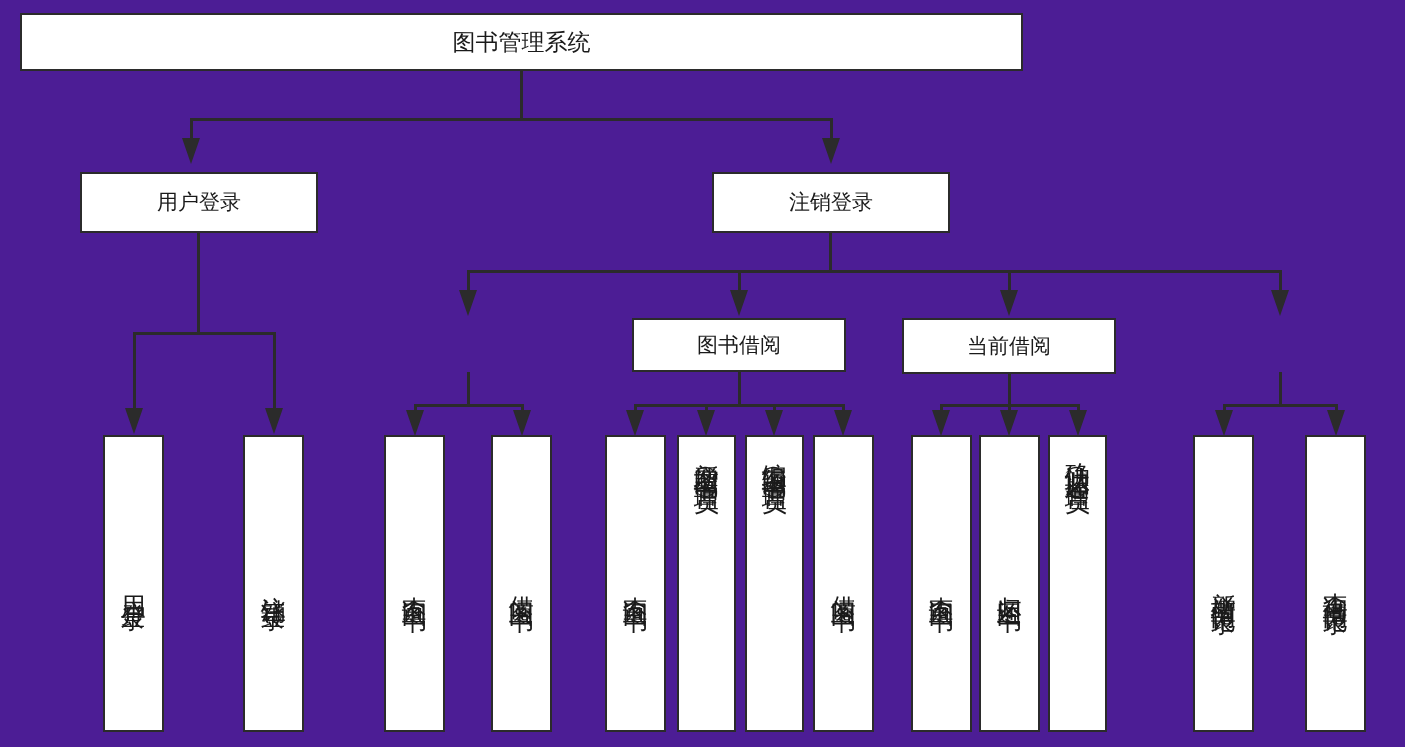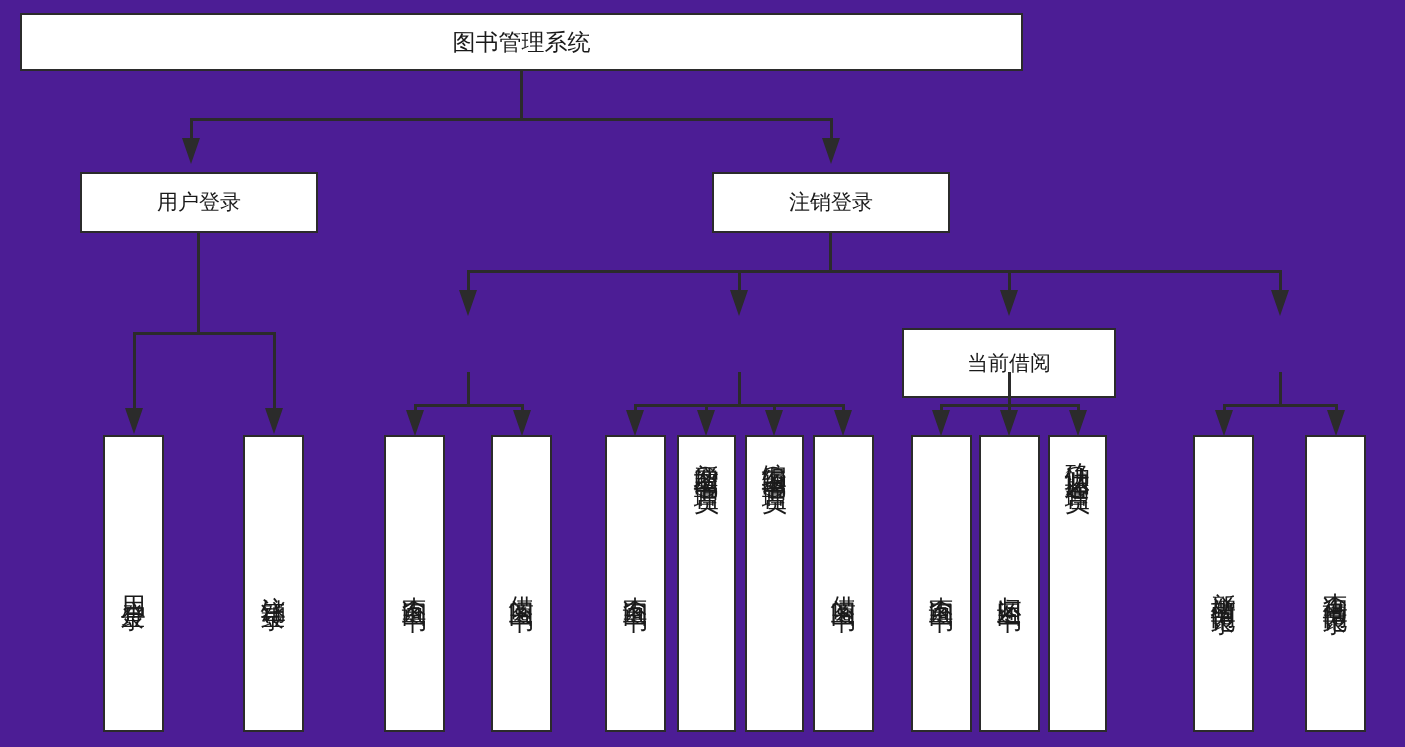--- a/index.html
+++ b/index.html
@@ -115,21 +115,24 @@
   <div class="ln h" style="left:467px; top:270px; width:815px;"></div>
   <div class="ln v" style="left:467px; top:270px; height:22px;"></div>
   <div class="arrow" style="left:459px; top:290px;"></div>
   <div class="ln v" style="left:738px; top:270px; height:22px;"></div>
   <div class="arrow" style="left:730px; top:290px;"></div>
   <div class="ln v" style="left:1008px; top:270px; height:22px;"></div>
   <div class="arrow" style="left:1000px; top:290px;"></div>
   <div class="ln v" style="left:1279px; top:270px; height:22px;"></div>
   <div class="arrow" style="left:1271px; top:290px;"></div>
 
-  <div class="node level3" style="left:902px; top:328px; width:214px; height:70px;">
+  <div class="node level3" style="left:632px; top:318px; width:214px; height:54px;">
+    <span class="node-label">图书借阅</span>
+  </div>
+  <div class="node level3" style="left:902px; top:318px; width:214px; height:56px;">
     <span class="node-label">当前借阅</span>
   </div>
 
   <div class="ln v" style="left:467px; top:372px; height:34px;"></div>
   <div class="ln h" style="left:414px; top:404px; width:110px;"></div>
   <div class="ln v" style="left:414px; top:404px; height:8px;"></div>
   <div class="arrow" style="left:406px; top:410px;"></div>
   <div class="ln v" style="left:521px; top:404px; height:8px;"></div>
   <div class="arrow" style="left:513px; top:410px;"></div>
 

